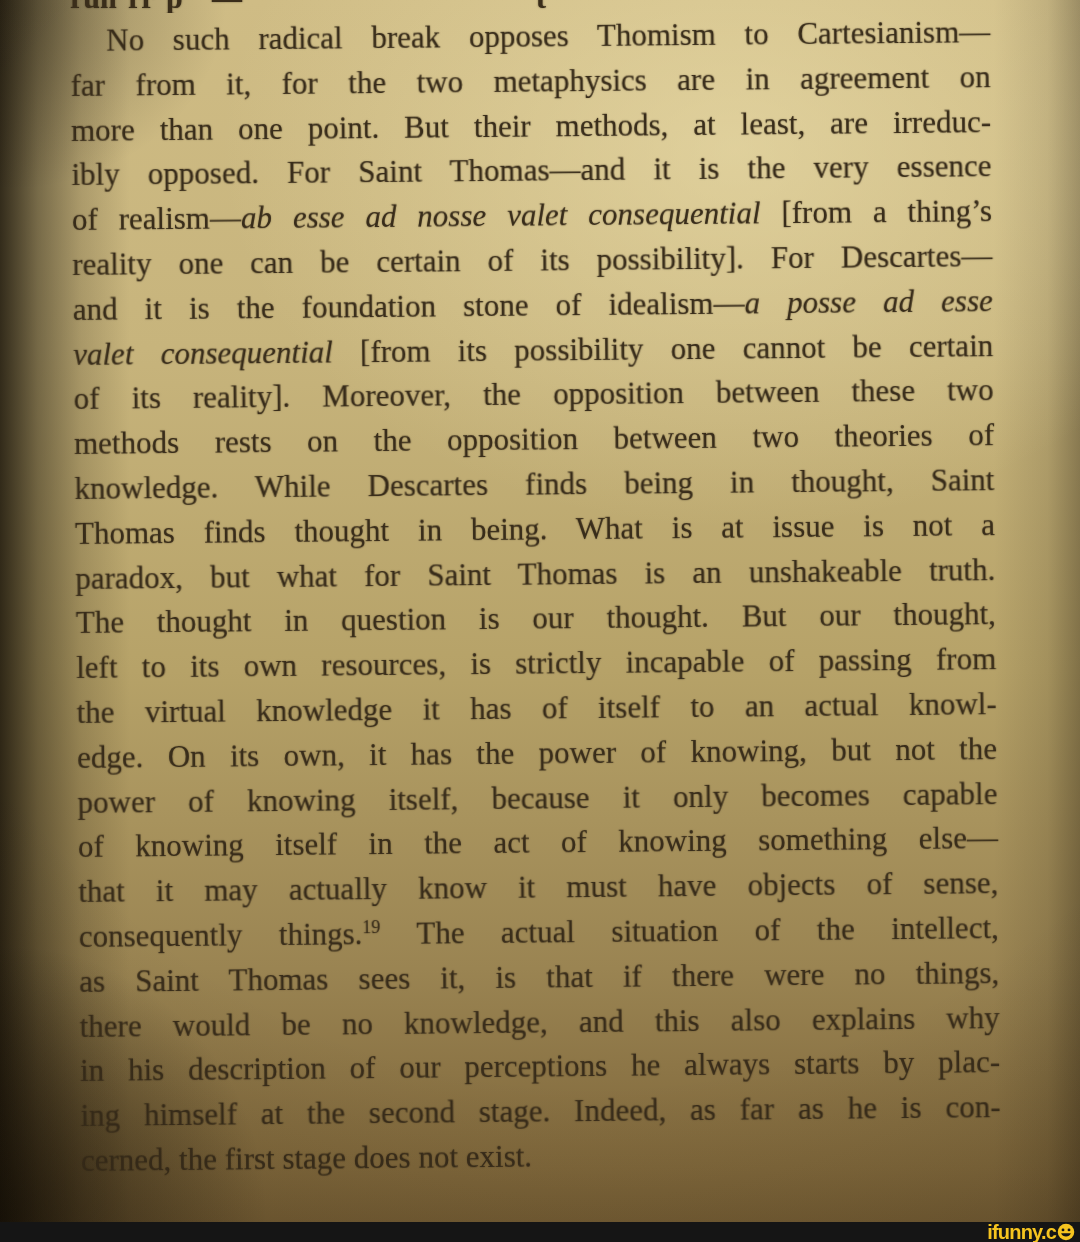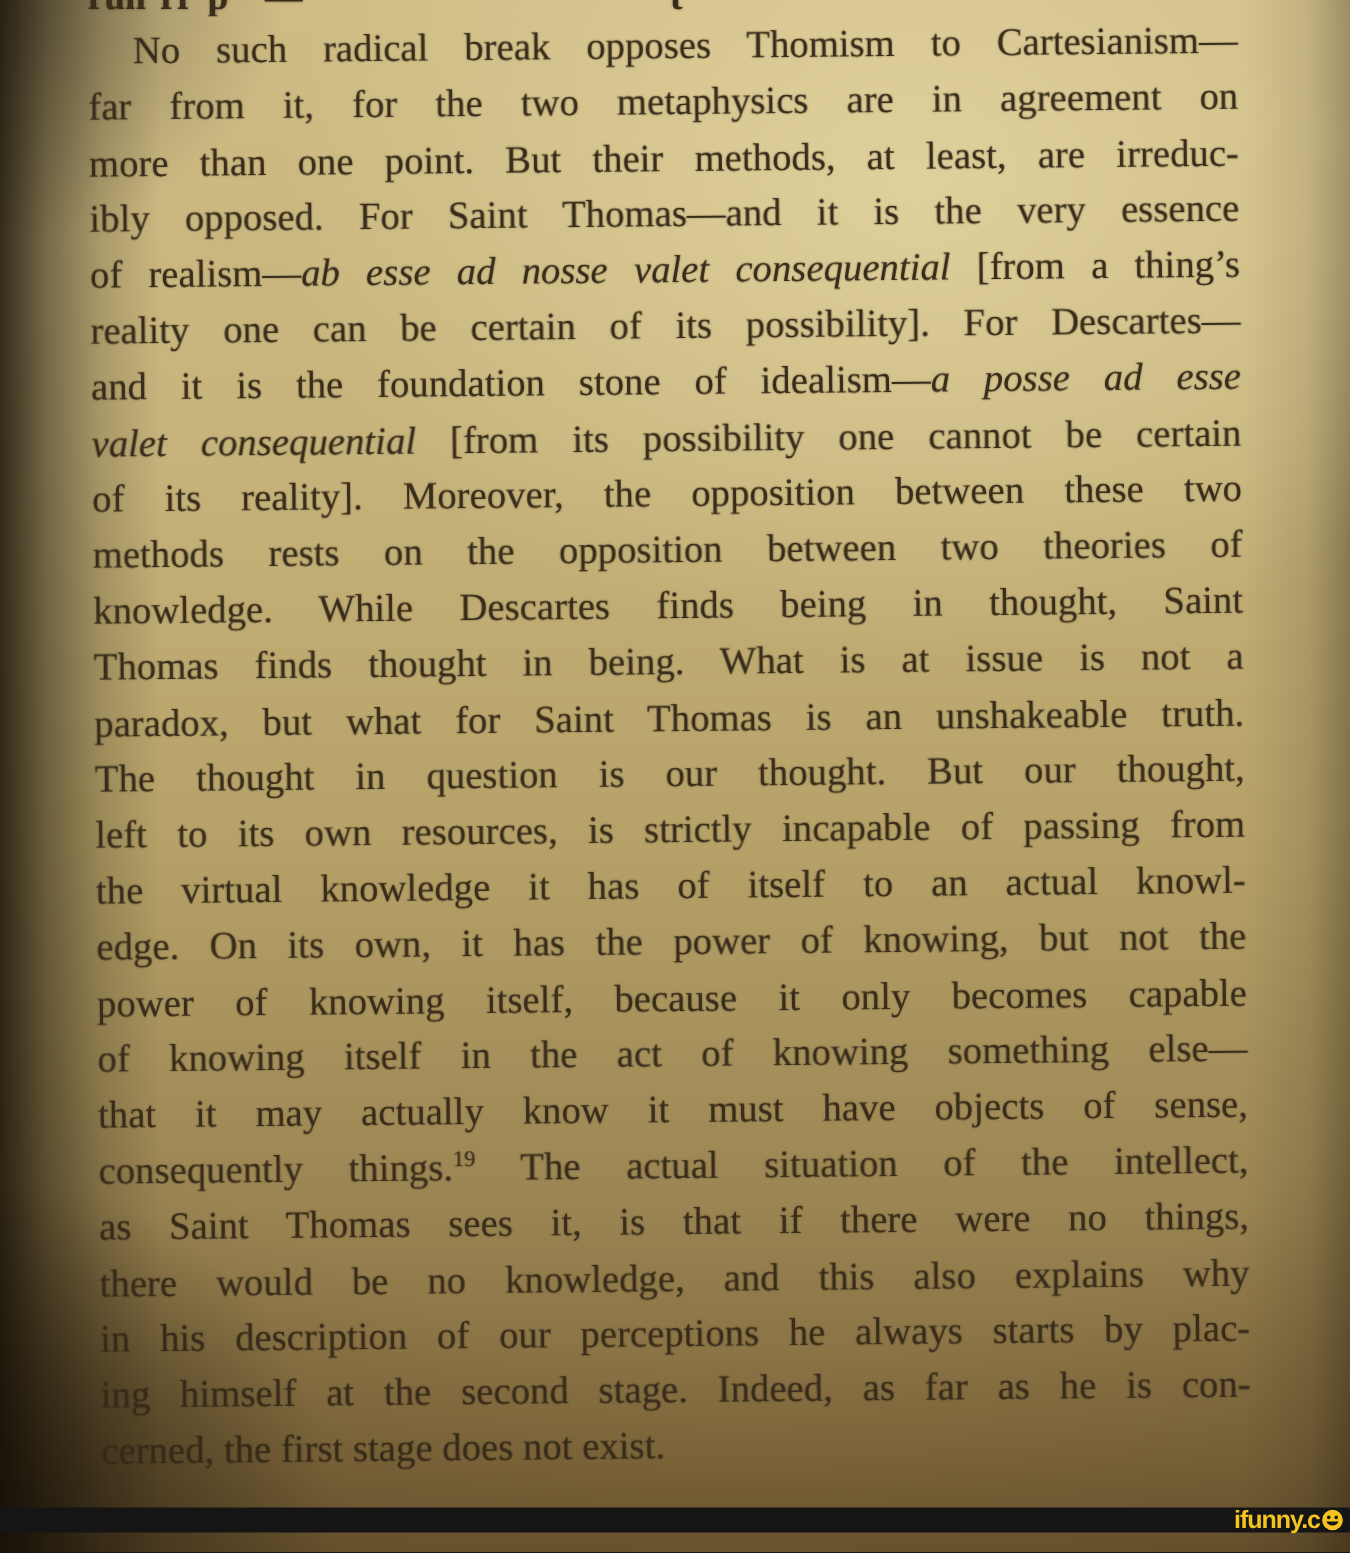--- a/index.html
+++ b/index.html
@@ -46,21 +46,21 @@
     text-align-last:justify;
     text-shadow:0 0 1.5px rgba(55,42,22,0.55);
     white-space:nowrap;
   }
   .line.indent{padding-left:36px;}
   .line.last{text-align-last:left;}
   .it{font-style:italic;}
   sup{font-size:0.58em;vertical-align:super;line-height:0;}
   
   .bar{
-    position:absolute;left:0;bottom:16px;width:1080px;height:20px;
+    position:absolute;left:0;bottom:0;width:1080px;height:20px;
     background:#151515;
     display:flex;align-items:center;justify-content:flex-end;
     padding-right:5px;box-sizing:border-box;
   }
   .brand{
     font-family:"Liberation Sans","DejaVu Sans",sans-serif;
     font-weight:bold;
     font-size:20px;
     letter-spacing:-0.8px;
     color:#f6c41f;

